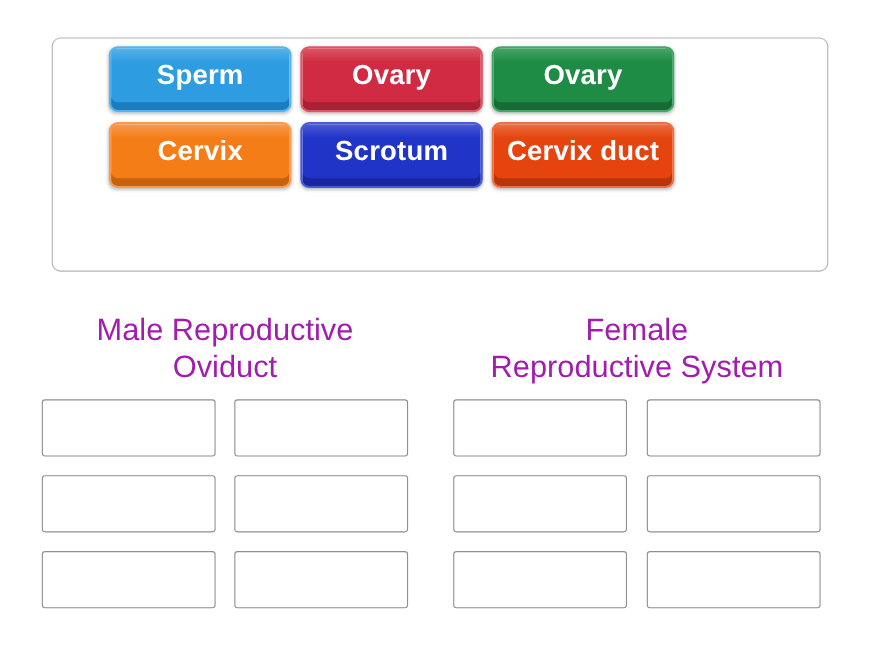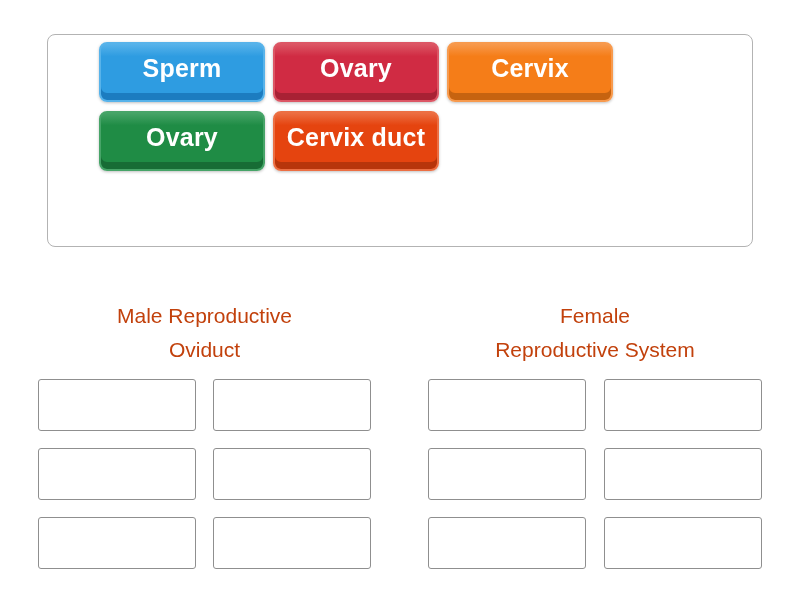--- a/index.html
+++ b/index.html
@@ -48,28 +48,27 @@
     color: #ffffff;
     font-size: 25px;
     font-weight: bold;
     white-space: nowrap;
     letter-spacing: 0.2px;
   }
 
   
   .group { position: absolute; top: 283px; }
   .group-male   { left: 38px;  width: 333px; }
-  .group-female { left: 428px; width: 334px; }
+  .group-female { left: 412px; width: 334px; }
   .group-title {
     height: 68px;
     text-align: center;
-    color: #c2410c;
-    font-size: 21px;
+    color: #a21caf;
+    font-size: 28px;
     line-height: 34px;
-    margin-top: 16px;
   }
   .slots {
     margin-top: 12px;
     display: grid;
     grid-template-columns: 158px 158px;
     justify-content: space-between;
     row-gap: 17px;
   }
   .slot {
     width: 158px; height: 52px;
@@ -83,25 +82,28 @@
 <body>
 
 <div class="tray">
   <div class="tray-inner">
       <div class="tile" style="--fill: #2E9CE1; --light: #58B3EA; --dark: #1C7CC0;">
         <span class="tile-label">Sperm</span>
       </div>
       <div class="tile" style="--fill: #D02B43; --light: #DC5665; --dark: #A82134;">
         <span class="tile-label">Ovary</span>
       </div>
+      <div class="tile" style="--fill: #1F8C45; --light: #47A468; --dark: #176C35;">
+        <span class="tile-label">Ovary</span>
+      </div>
       <div class="tile" style="--fill: #F57D18; --light: #F79A4E; --dark: #C66310;">
         <span class="tile-label">Cervix</span>
       </div>
-      <div class="tile" style="--fill: #1F8C45; --light: #47A468; --dark: #176C35;">
-        <span class="tile-label">Ovary</span>
+      <div class="tile" style="--fill: #2134C8; --light: #4A5AD6; --dark: #19279E;">
+        <span class="tile-label">Scrotum</span>
       </div>
       <div class="tile" style="--fill: #E5440F; --light: #EC6F43; --dark: #B7350B;">
         <span class="tile-label">Cervix duct</span>
       </div>
     </div>
 </div>
 
 <div class="group group-male">
   <div class="group-title">
     <div>Male Reproductive</div>

